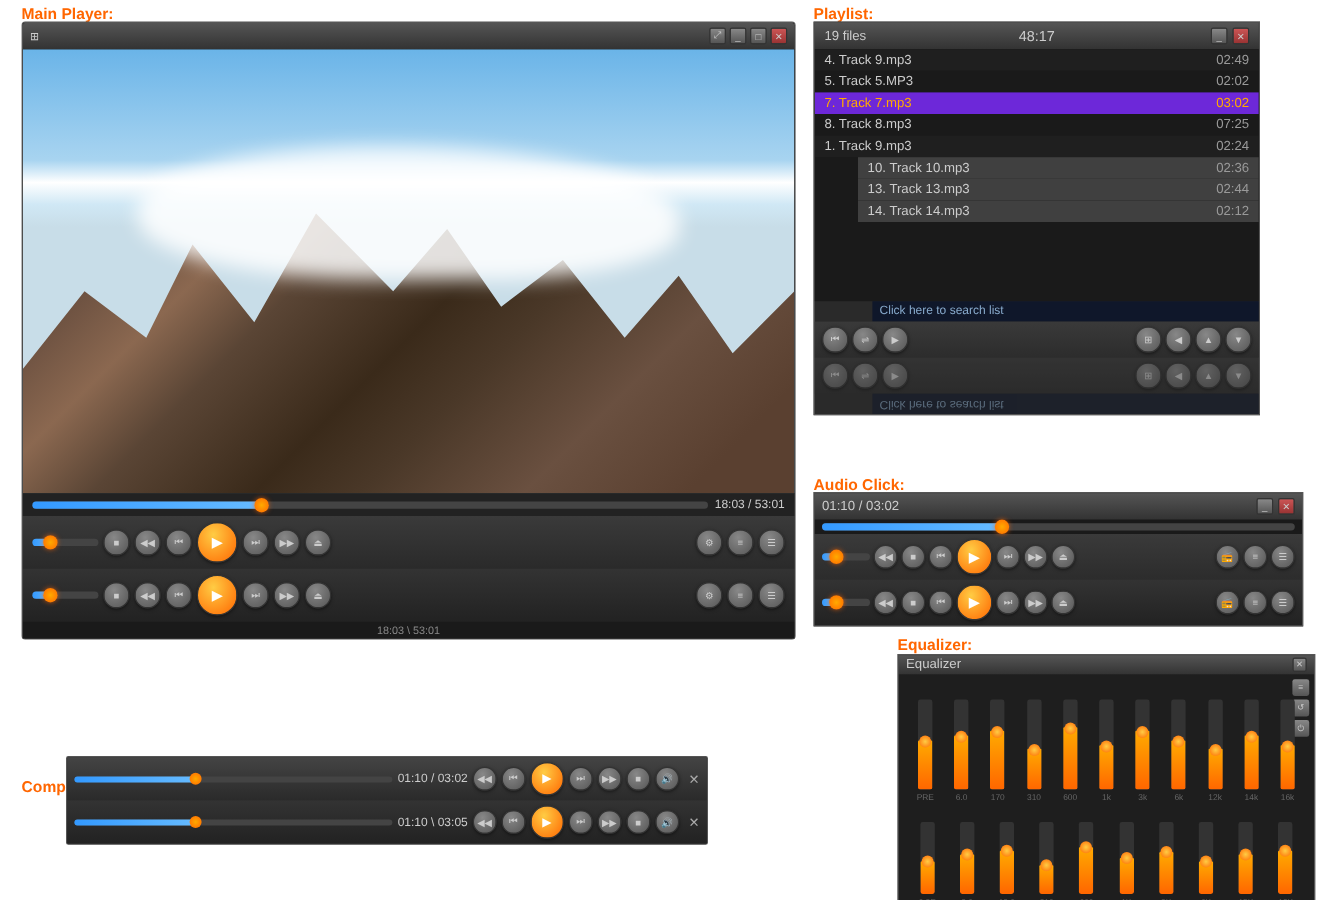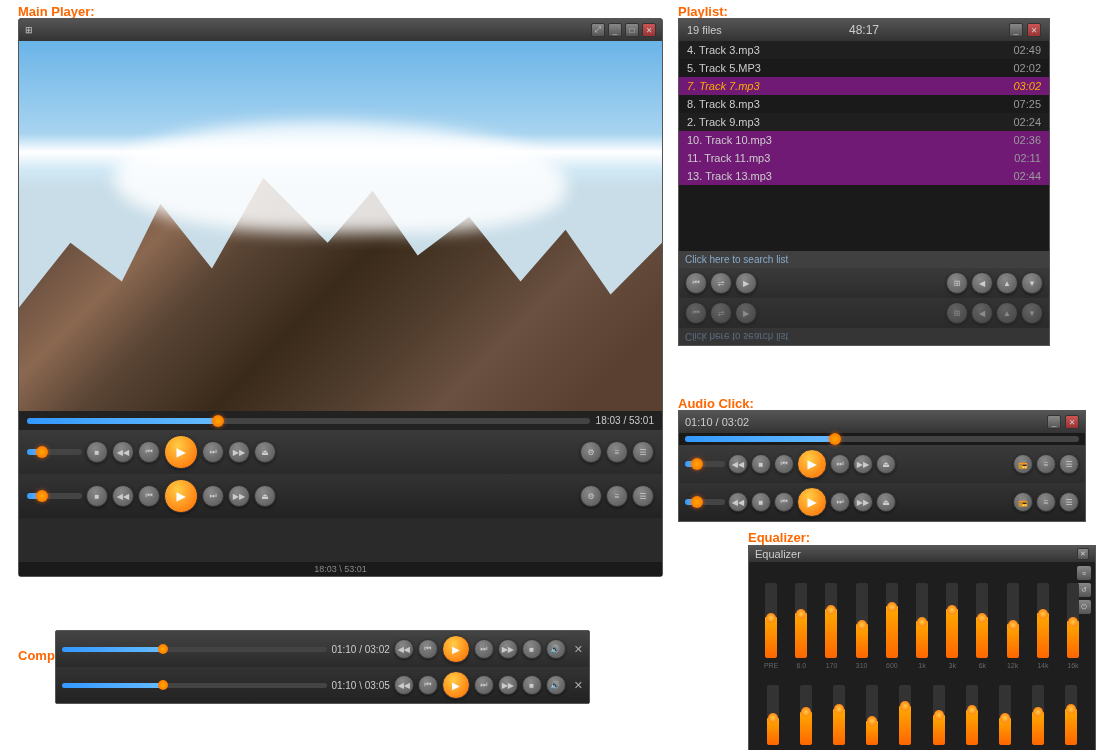--- a/index.html
+++ b/index.html
@@ -164,21 +164,20 @@
       display: flex;
       align-items: center;
       gap: 4px;
     }
     .time-bar-bottom {
       background: #1a1a1a;
       text-align: center;
       color: #888;
       font-size: 9px;
       padding: 2px;
-      margin-top: 44px;
     }
 
     
     #playlist {
       position: absolute;
       top: 18px;
       left: 678px;
       width: 372px;
       background: #2a2a2a;
       border: 1px solid #555;
@@ -203,31 +202,32 @@
     .pl-item {
       display: flex;
       justify-content: space-between;
       padding: 1px 8px;
       color: #ccc;
       font-size: 11px;
       line-height: 16px;
     }
     .pl-item:nth-child(odd) { background: #1f1f1f; }
     .pl-item:nth-child(even) { background: #1a1a1a; }
-    .pl-item.active { color: #ffaa00; background: #701a75; font-style: italic; }
-    .pl-item.dark { background: #701a75; }
+    .pl-item.active { color: #ffaa00; background: #6d28d9; }
+    .pl-item.dark { background: #404040; margin-left: 36px; }
     .pl-item .pl-dur { color: #999; }
     .pl-item.active .pl-dur { color: #ffaa00; }
 
     #playlist .pl-search {
       padding: 3px 6px;
-      background: #404040;
+      background: #0f172a;
       color: #888;
       font-size: 10px;
       cursor: pointer;
+      margin-left: 48px;
     }
 
     #playlist .pl-controls {
       background: linear-gradient(to bottom, #3a3a3a, #2c2c2c);
       padding: 4px 6px;
       display: flex;
       align-items: center;
       gap: 3px;
     }
 
@@ -457,50 +457,50 @@
   <div class="pl-header">
     <span class="pl-info">19 files</span>
     <div style="display:flex;gap:4px;">
       <div class="win-btn">_</div>
       <div class="win-btn close">✕</div>
     </div>
     <span class="pl-time" style="position:absolute;left:50%;transform:translateX(-50%);top:22px;margin-top:-18px;">48:17</span>
   </div>
   <div class="pl-list" id="playlist-list">
       <div class="pl-item">
-        <span>4. Track 3.mp3</span>
+        <span>4. Track 9.mp3</span>
         <span class="pl-dur">02:49</span>
       </div>
       <div class="pl-item">
         <span>5. Track 5.MP3</span>
         <span class="pl-dur">02:02</span>
       </div>
       <div class="pl-item active">
         <span>7. Track 7.mp3</span>
         <span class="pl-dur">03:02</span>
       </div>
       <div class="pl-item">
         <span>8. Track 8.mp3</span>
         <span class="pl-dur">07:25</span>
       </div>
       <div class="pl-item">
-        <span>2. Track 9.mp3</span>
+        <span>1. Track 9.mp3</span>
         <span class="pl-dur">02:24</span>
       </div>
       <div class="pl-item dark">
         <span>10. Track 10.mp3</span>
         <span class="pl-dur">02:36</span>
       </div>
       <div class="pl-item dark">
-        <span>11. Track 11.mp3</span>
-        <span class="pl-dur">02:11</span>
-      </div>
-      <div class="pl-item dark">
         <span>13. Track 13.mp3</span>
         <span class="pl-dur">02:44</span>
+      </div>
+      <div class="pl-item dark">
+        <span>14. Track 14.mp3</span>
+        <span class="pl-dur">02:12</span>
       </div>
     </div>
   <div class="pl-search" style="color:#88aacc;">Click here to search list</div>
   <div class="pl-controls">
     <div class="ctrl-btn sm">⏮</div>
     <div class="ctrl-btn sm">⇌</div>
     <div class="ctrl-btn sm">▶</div>
     <div class="spacer"></div>
     <div class="ctrl-btn sm">⊞</div>
     <div class="ctrl-btn sm">◀</div>

